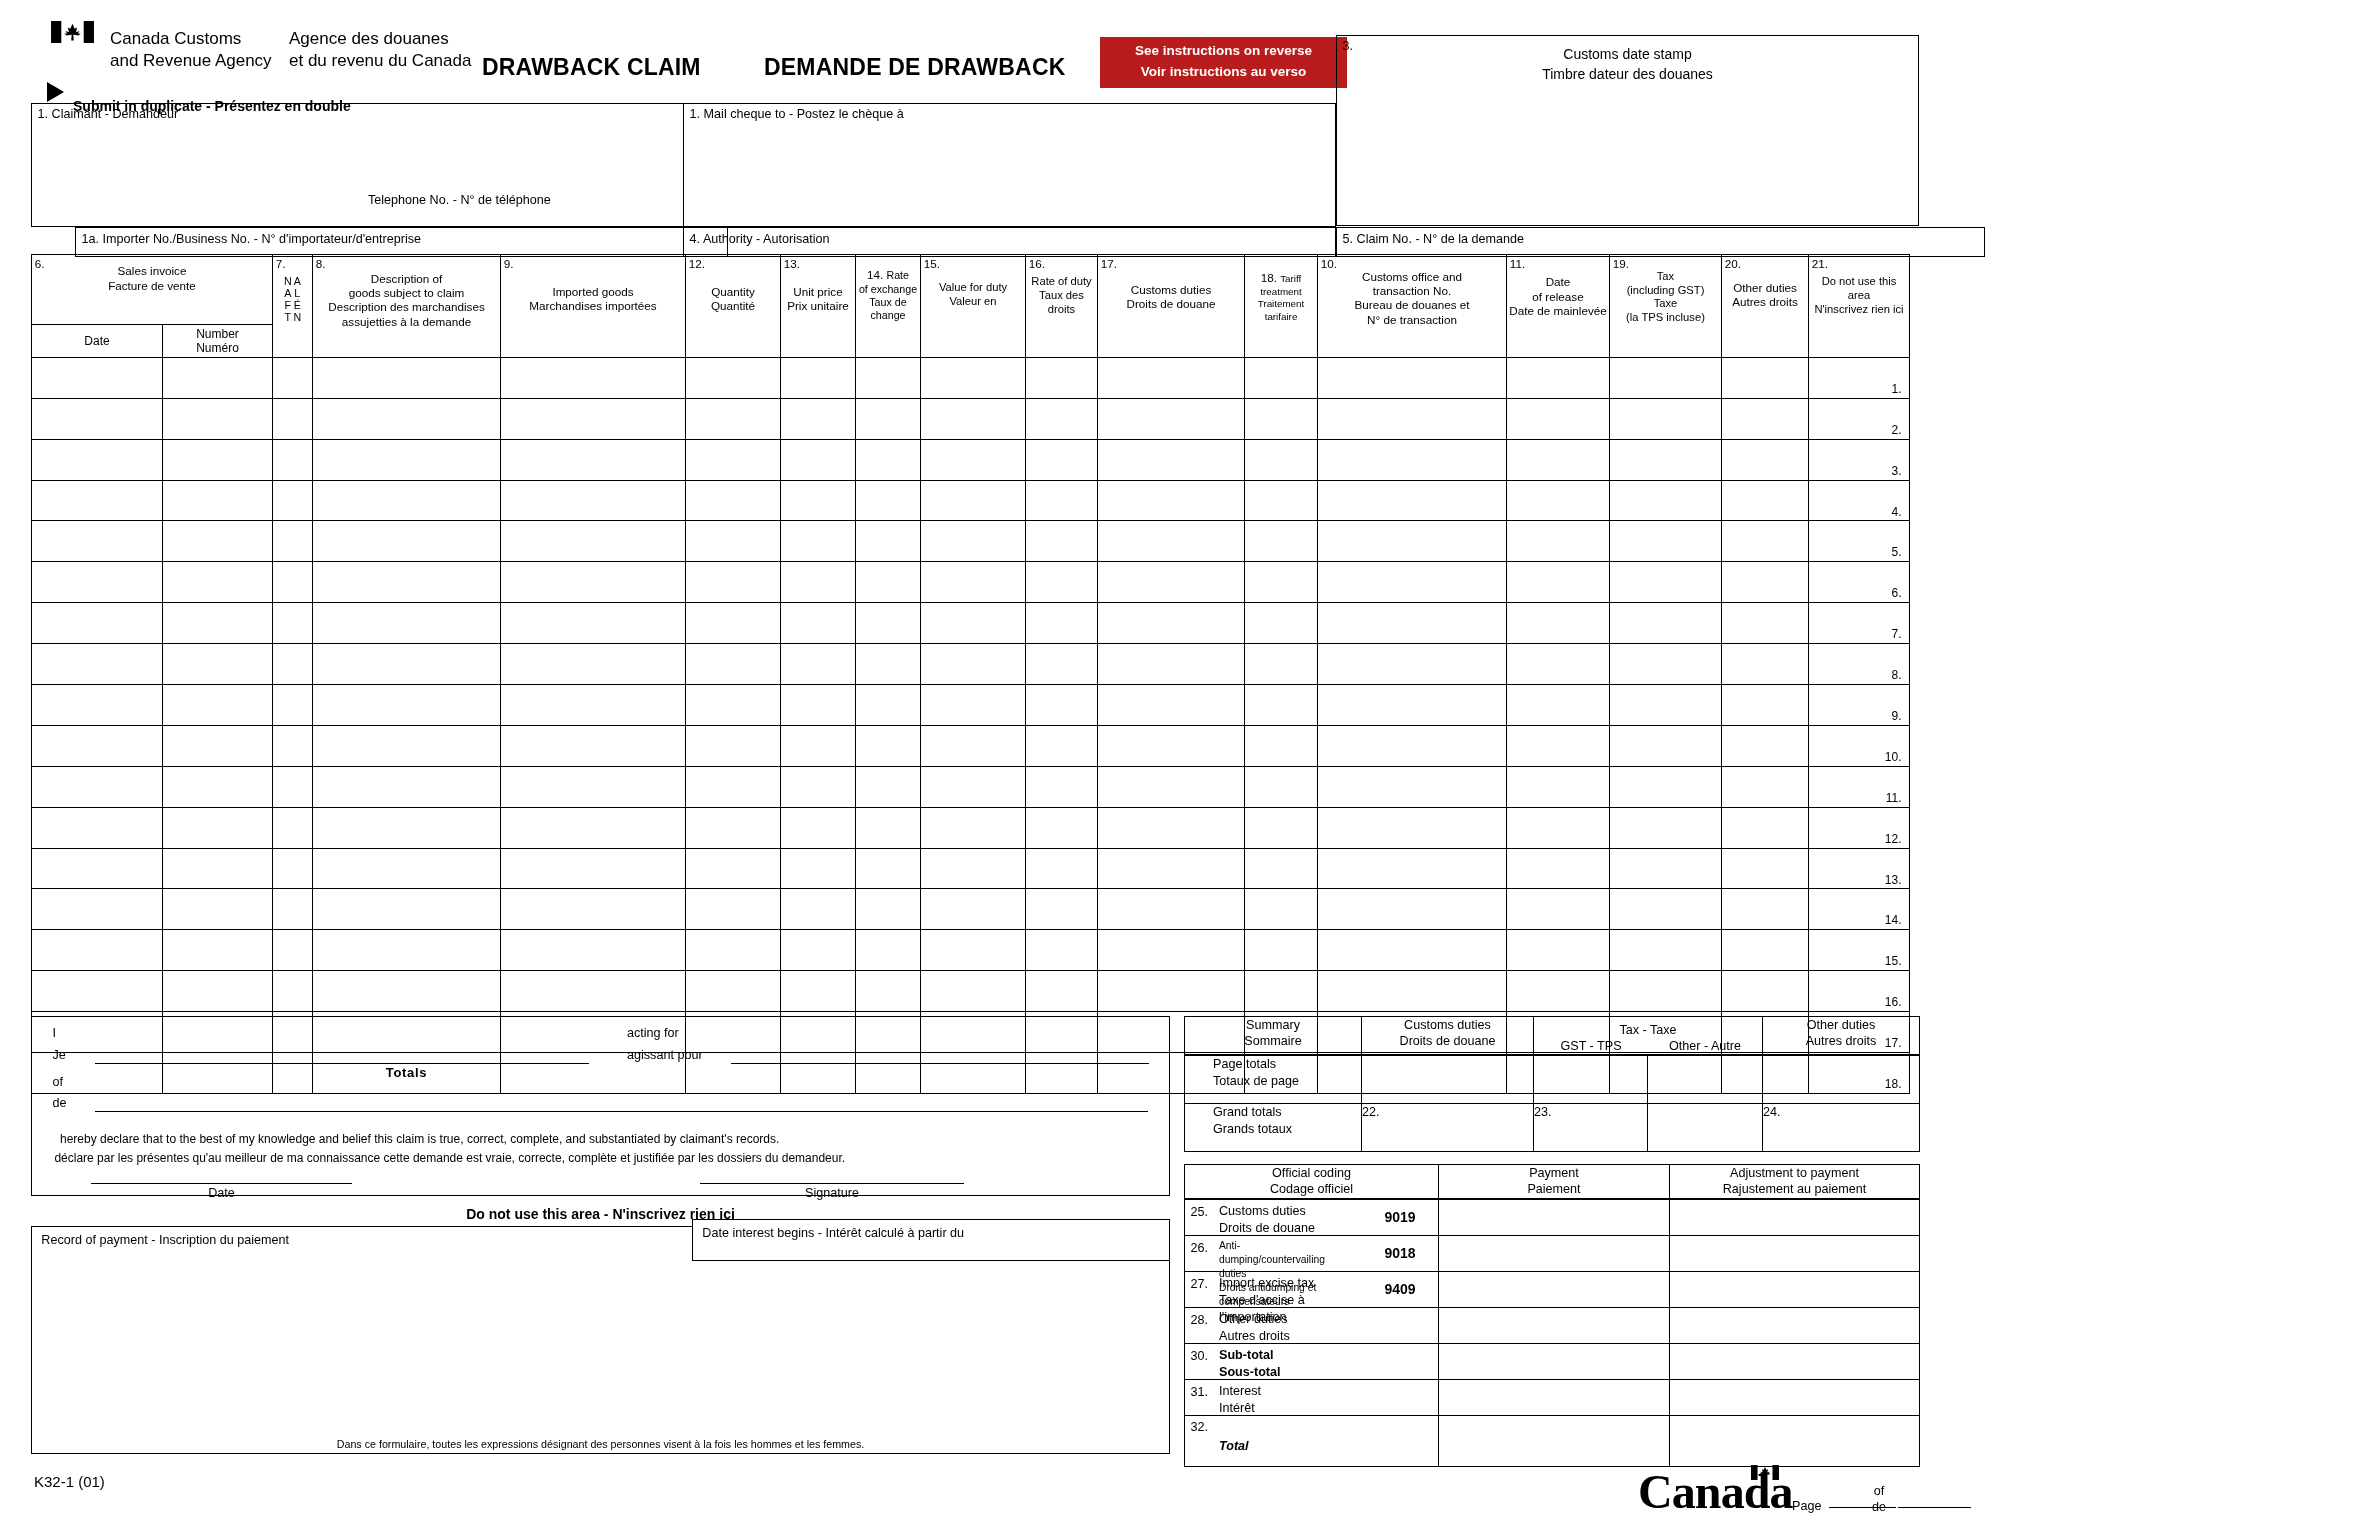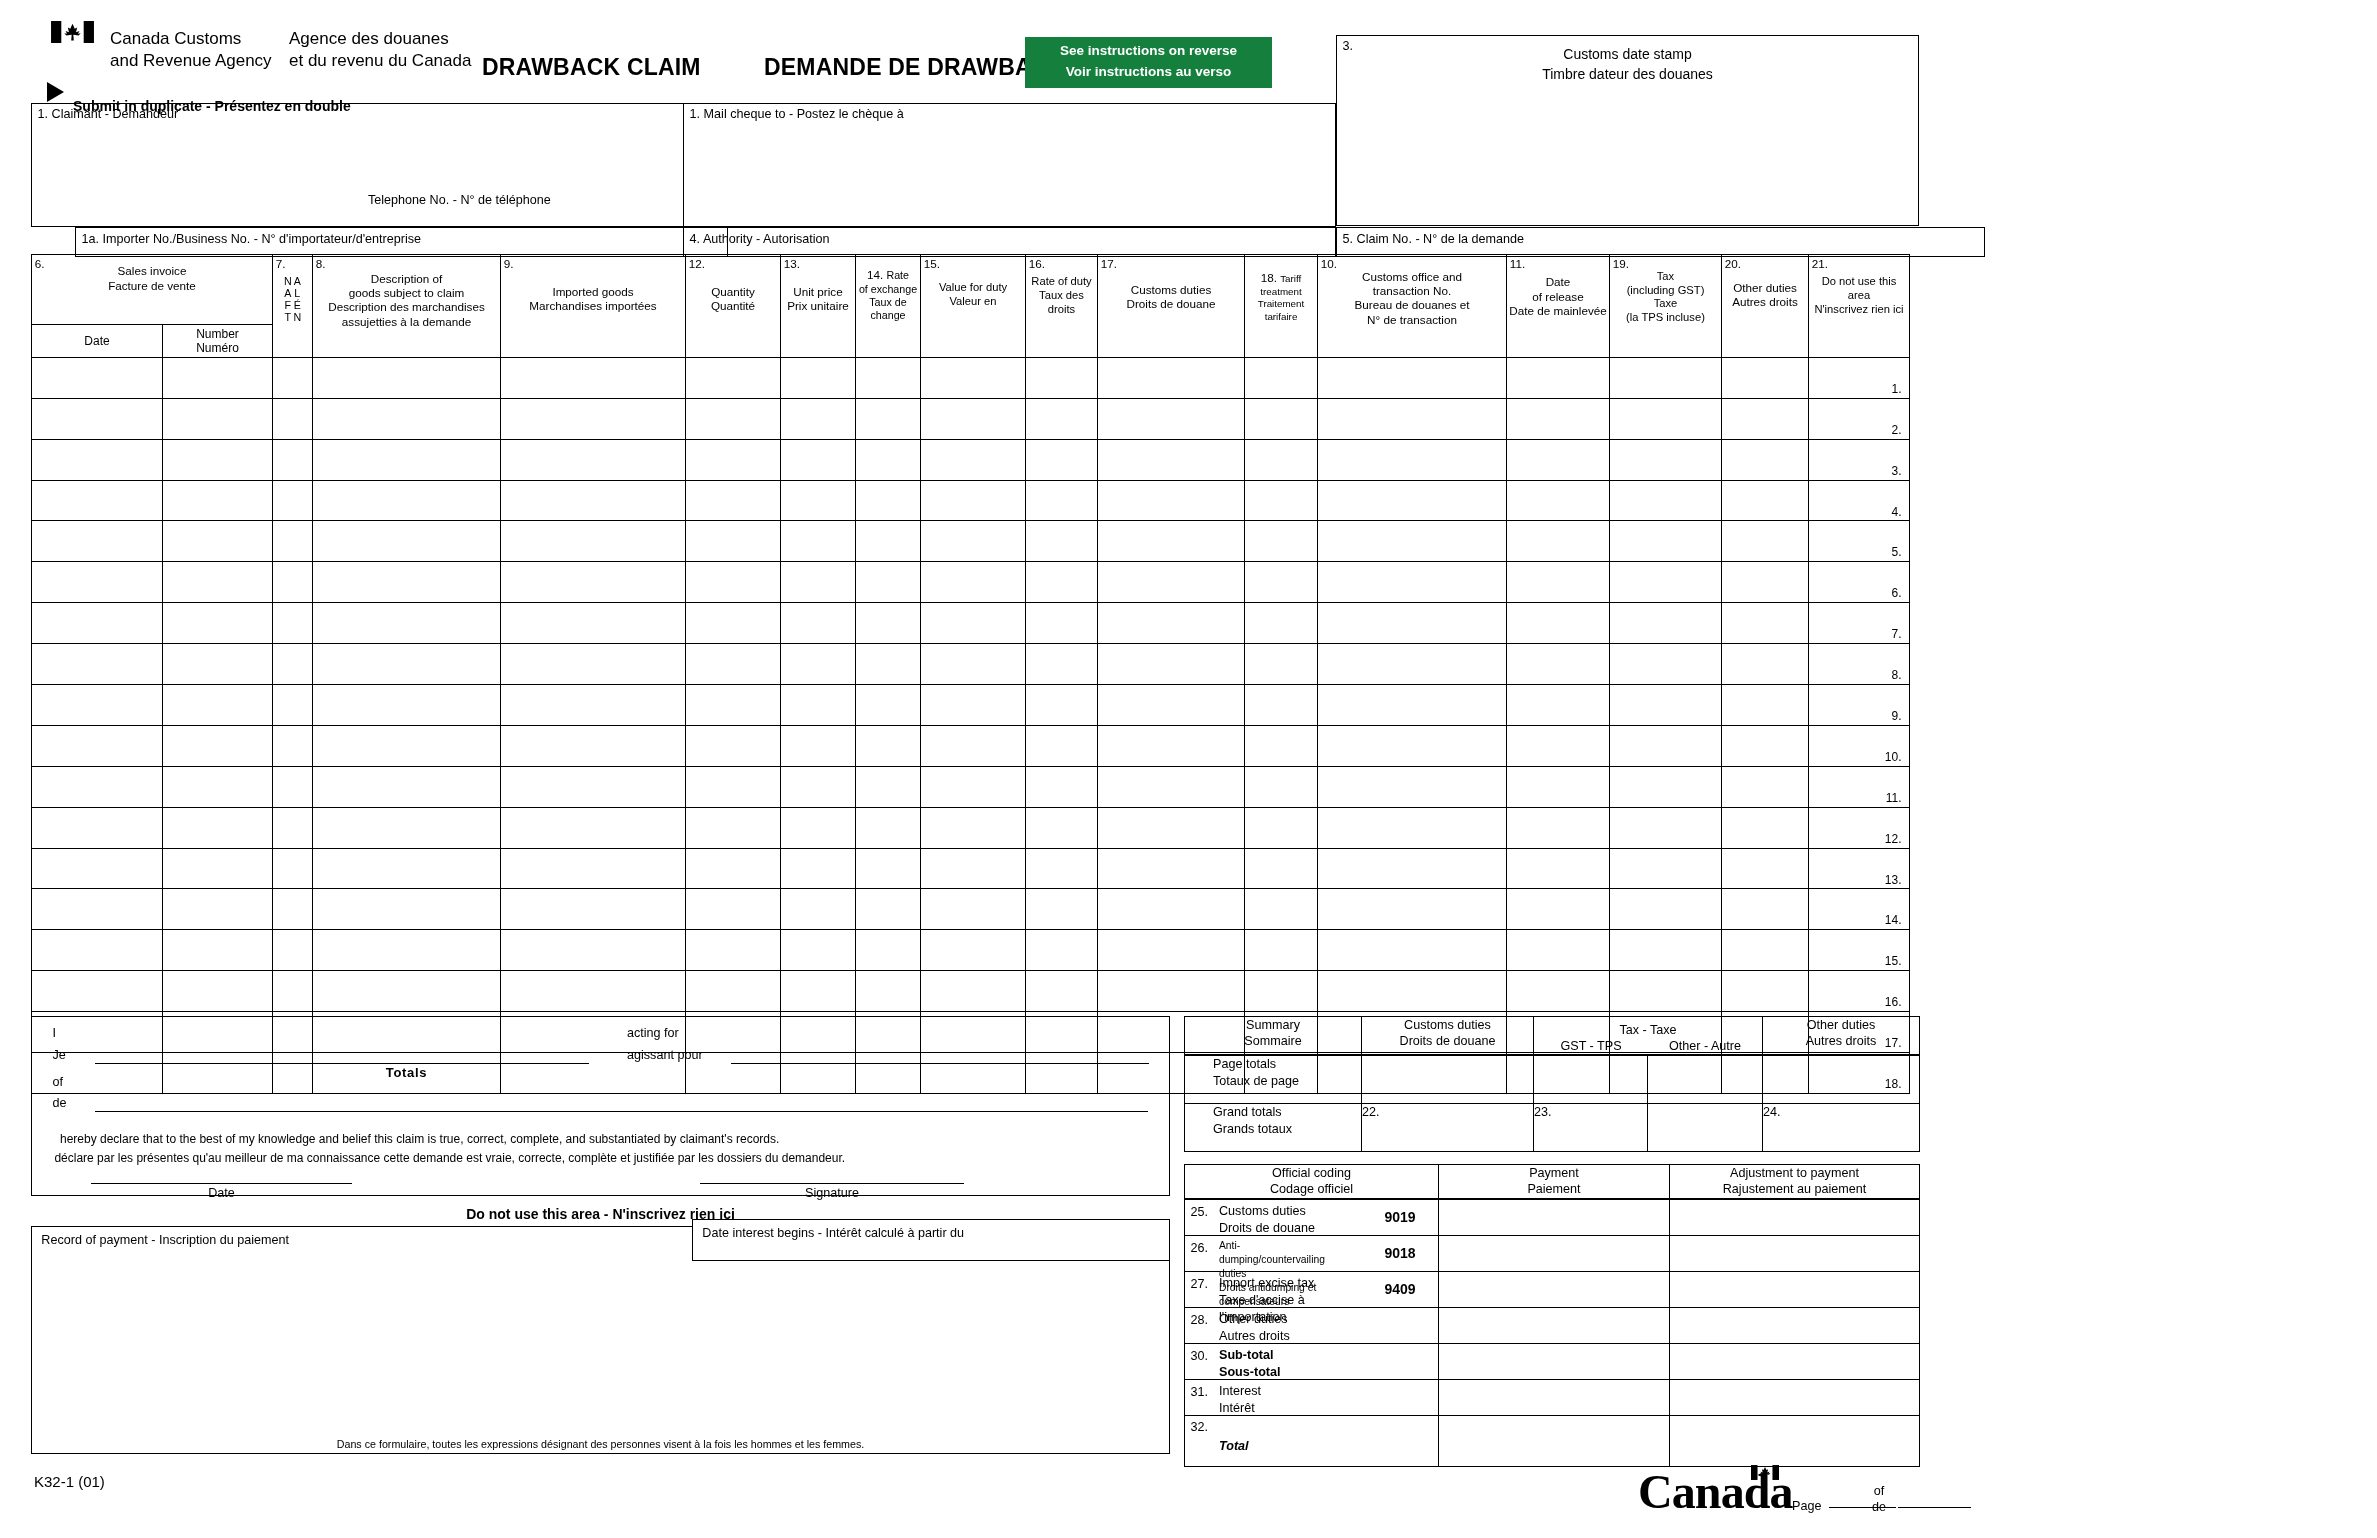--- a/index.html
+++ b/index.html
@@ -40,23 +40,23 @@
     white-space: pre-line;
   }
   .form-title {
     position: absolute;
     font-size: 23px;
     font-weight: bold;
     letter-spacing: 0.2px;
   }
   #instr-box {
     position: absolute;
-    left: 1025px; top: 37px;
+    left: 1100px; top: 37px;
     width: 247px; height: 47px;
-    background: #15803d;
+    background: #b91c1c;
     color: #fff;
     font-size: 13.5px;
     font-weight: bold;
     text-align: center;
     line-height: 1.55;
     padding-top: 3.7px;
   }
   #submit-arrow {
     position: absolute;
     left: 47px; top: 82px;

